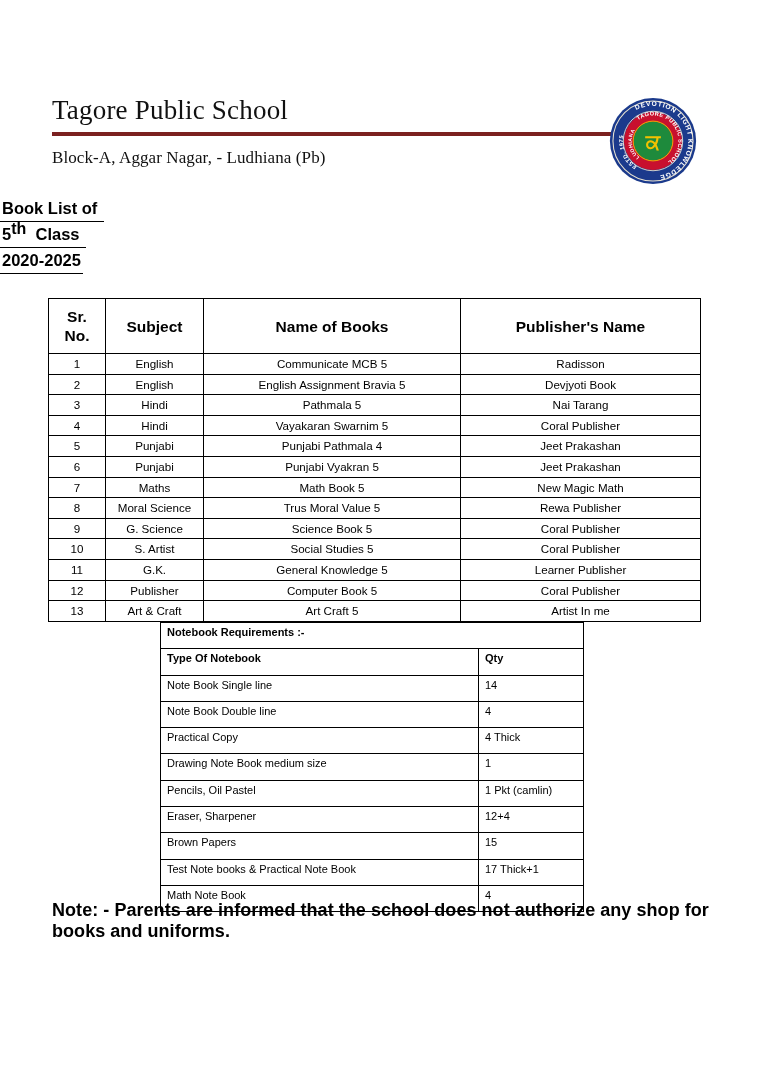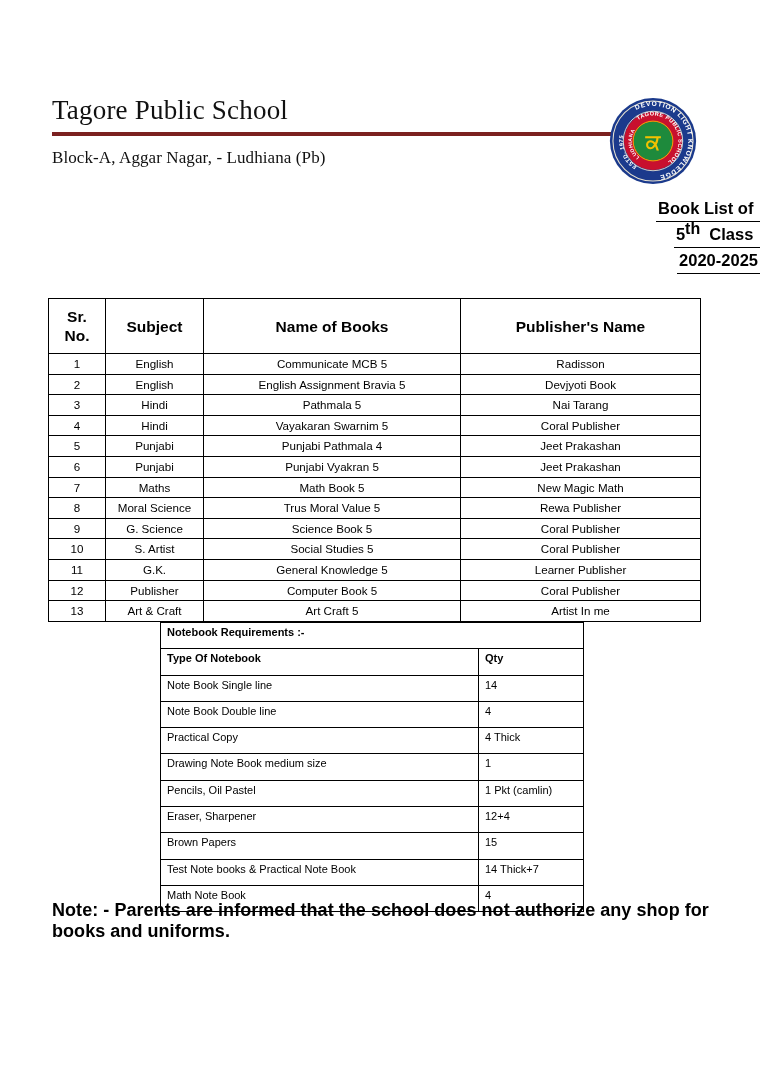--- a/index.html
+++ b/index.html
@@ -57,21 +57,21 @@
     height: 88px;
   }
   .logo svg { display: block; }
 
   
   .title-block {
     position: absolute;
     left: 0;
     top: 196px;
     width: 760px;
-    text-align: right;
+    text-align: left;
     font-family: "Liberation Sans", sans-serif;
     font-weight: bold;
     font-size: 16.5px;
     line-height: 25px;
     color: #000;
   }
   .title-line {
     display: inline-block;
     border-bottom: 1.6px solid #000;
     padding: 0 2px 0 2px;
@@ -338,21 +338,21 @@
     <tr>
         <td>Eraser, Sharpener</td>
         <td>12+4</td>
       </tr>
     <tr>
         <td>Brown Papers</td>
         <td>15</td>
       </tr>
     <tr>
         <td>Test Note books &amp; Practical Note Book</td>
-        <td>14 Thick+7</td>
+        <td>17 Thick+1</td>
       </tr>
     <tr>
         <td>Math Note Book</td>
         <td>4</td>
       </tr>
   </tbody>
 </table>
 
 <div class="note">Note: - Parents are informed that the school does not authorize any shop for books and uniforms.</div>
 

